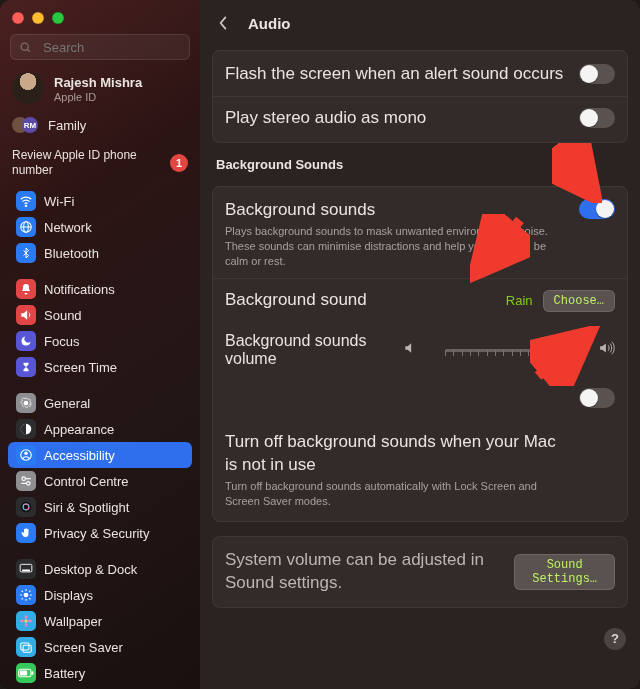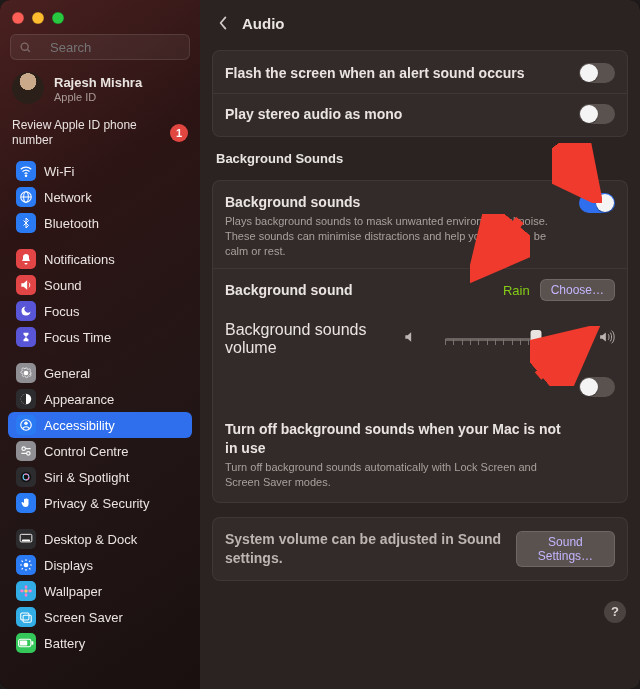--- a/index.html
+++ b/index.html
@@ -6,21 +6,21 @@
   html, body { width: 640px; height: 689px; overflow: hidden; background:#1e1a1a; }
   .window { width:640px; height:689px; display:flex; border-radius:10px; overflow:hidden; background:#2d2626; box-shadow: inset 0 0 0 1px #000; }
   
   .sidebar { width:200px; height:100%; background: linear-gradient(145deg,#4a2020 0%, #2c1414 30%, #241616 60%, #1a1010 100%); display:flex; flex-direction:column; padding: 6px 0 0 0; overflow:hidden; }
   .traffic { display:flex; gap:8px; padding: 6px 12px 10px 12px; }
   .tl-dot { width:12px; height:12px; border-radius:50%; }
   .tl-red { background:#ff5f57; box-shadow: inset 0 0 0 .5px rgba(0,0,0,.35);}
   .tl-yellow { background:#febc2e; box-shadow: inset 0 0 0 .5px rgba(0,0,0,.35);}
   .tl-green { background:#28c840; box-shadow: inset 0 0 0 .5px rgba(0,0,0,.35);}
   .search-wrap { padding: 0 10px 8px 10px; }
-  .search { display:flex; align-items:center; gap:18px; background: rgba(255,255,255,.06); border:1px solid rgba(255,255,255,.1); border-radius:6px; padding:4px 8px; color:#9d9592; font-size:13px; height:26px;}
+  .search { display:flex; align-items:center; gap:11px; background: rgba(255,255,255,.06); border:1px solid rgba(255,255,255,.1); border-radius:6px; padding:4px 8px; color:#9d9592; font-size:13px; height:26px;}
   .search svg { opacity:.6; flex:0 0 auto;}
   .search input { background:transparent; border:none; outline:none; color:#d6cfcc; font-size:13px; width:100%;}
   .account { display:flex; align-items:flex-end; gap:10px; padding:4px 12px 8px 12px; color:#eae4e1;}
   .avatar { width:32px; height:32px; border-radius:50%; background: radial-gradient(circle at 50% 30%, #caa98a 0 30%, #2b1f1a 31% 100%); flex:0 0 auto; }
   .account-lines { display:flex; flex-direction:column; line-height:1.15;}
   .account-name { font-size:13px; font-weight:600;}
   .account-sub  { font-size:11px; color:#a99c96;}
   .family-row { display:flex; align-items:center; gap:10px; padding:4px 12px 8px 12px;}
   .family-badge { width:26px; height:18px; position:relative;}
   .fam-a { width:16px; height:16px; border-radius:50%; background:#6e5140; position:absolute; left:0; top:1px;}
@@ -37,35 +37,35 @@
   .nav-icon svg { display:block; }
   .ic-blue { background:#2a7af3;}
   .ic-red  { background:#e24545;}
   .ic-indigo { background:#5856d6;}
   .ic-gray { background:#8e8e93;}
   .ic-black{ background:#2c2c2e;}
   .ic-teal { background:#32ade6;}
   .ic-green{ background:#34c759;}
   
   .content { flex:1; height:100%; background:#2a2321; color:#e9e4e1; display:flex; flex-direction:column; overflow:hidden;}
-  .titlebar { display:flex; align-items:center; gap:6px; padding:10px 14px 8px 10px; }
+  .titlebar { display:flex; align-items:center; gap:12px; padding:10px 14px 8px 10px; }
   .back-btn { width:26px; height:26px; display:flex; align-items:center; justify-content:center; border-radius:6px; color:#cfc7c3;}
   .title { font-size:15px; font-weight:700;}
   .panel-wrap { padding: 6px 12px 12px 12px; display:flex; flex-direction:column; gap:14px; position:relative;}
   .card { background:#332b29; border:1px solid rgba(255,255,255,.06); border-radius:8px; padding: 2px 0; }
   .row { display:flex; align-items:center; justify-content:space-between; padding:10px 12px; gap:12px;}
   .row + .row { border-top:1px solid rgba(255,255,255,.06);}
-  .row .label { font-size:14px; color:#e9e4e1; line-height:1.35;font-weight:bold;}
+  .row .label { font-size:17px; color:#e9e4e1; line-height:1.35;}
   .sub { font-size:11px; color:#a7a09c; margin-top:2px; line-height:1.35; }
   .section-title { font-size:13px; font-weight:700; color:#e9e4e1; padding:0 4px;}
   .toggle { width:36px; height:20px; background:#5a524f; border-radius:20px; position:relative; flex:0 0 auto;}
   .toggle .knob { width:18px; height:18px; background:#f4f4f4; border-radius:50%; position:absolute; top:1px; left:1px; box-shadow:0 1px 1px rgba(0,0,0,.4);}
   .toggle.on { background:#2f6fed;}
   .toggle.on .knob { left:17px;}
-  .btn { background:#5a524f; border:1px solid rgba(255,255,255,.12); border-radius:6px; color:#c4b5fd; font-size:12px; padding:3px 10px; cursor:default;}
+  .btn { background:#5a524f; border:1px solid rgba(255,255,255,.12); border-radius:6px; color:#bef264; font-size:12px; padding:3px 10px; cursor:default;font-family:Liberation Mono, monospace;}
   .value-pill { display:flex; align-items:center; gap:10px;}
   .value-right { font-size:13px; color:#84cc16;}
   .slider-row { display:flex; align-items:center; gap:28px; padding:10px 12px;}
   .slider-row .label { flex: 0 0 150px;}
   .slider { flex:1; position:relative; height:20px; display:flex; align-items:center;}
   .track { position:absolute; left:0; right:0; height:3px; background:#6a625f; border-radius:2px;}
   .ticks { position:absolute; left:0; right:0; top:4px; height:12px; display:flex; justify-content:space-between;}
   .ticks span { width:1px; height:6px; background:#7a726f; margin-top:6px;}
   .thumb { position:absolute; width:11px; height:18px; background:#e9e4e1; border-radius:3px; box-shadow:0 1px 2px rgba(0,0,0,.5); transform:translateX(-50%);}
   .vol-icon { color:#bdb5b1; }
@@ -97,20 +97,27 @@
     </div>
 
     <div class="account">
       <div class="avatar"></div>
       <div class="account-lines">
         <span class="account-name">Rajesh Mishra</span>
         <span class="account-sub">Apple ID</span>
       </div>
     </div>
 
+    <div class="family-row">
+      <div class="family-badge">
+        <div class="fam-a"></div>
+        <div class="fam-b">RM</div>
+      </div>
+      <span class="family-label">Family</span>
+    </div>
 
     <div class="review-row">
       <div class="review-text">Review Apple ID phone number</div>
       <div class="badge">1</div>
     </div>
 
     <ul class="nav" id="nav">
         <li class="nav-item">
           <span class="nav-icon ic-blue">
             <svg width="14" height="14" viewBox="0 0 24 24" fill="none" stroke="#fff" stroke-width="2">
@@ -165,21 +172,21 @@
             </svg>
           </span>
           <span>Focus</span>
         </li>
         <li class="nav-item">
           <span class="nav-icon ic-indigo">
             <svg width="10" height="14" viewBox="0 0 24 24" fill="#fff">
               <path d="M6 2h12v4l-6 6 6 6v4H6v-4l6-6-6-6z"></path>
             </svg>
           </span>
-          <span>Focus Time</span>
+          <span>Screen Time</span>
         </li>
         <li class="group-gap"></li>
         <li class="nav-item">
           <span class="nav-icon ic-gray">
             <svg width="14" height="14" viewBox="0 0 24 24" fill="#fff">
               <path d="M12 8a4 4 0 100 8 4 4 0 000-8z"></path>
               <path d="M19.4 13a1 1 0 00.2 1.1l.1.1a2 2 0 11-2.8 2.8l-.1-.1a1 1 0 00-1.1-.2 1 1 0 00-.6.9V18a2 2 0 11-4 0v-.1a1 1 0 00-.6-.9 1 1 0 00-1.1.2l-.1.1a2 2 0 11-2.8-2.8l.1-.1a1 1 0 00.2-1.1 1 1 0 00-.9-.6H5a2 2 0 110-4h.1a1 1 0 00.9-.6 1 1 0 00-.2-1.1l-.1-.1a2 2 0 112.8-2.8l.1.1a1 1 0 001.1.2 1 1 0 00.6-.9V5a2 2 0 114 0v.1a1 1 0 00.6.9 1 1 0 001.1-.2l.1-.1a2 2 0 112.8 2.8l-.1.1a1 1 0 00-.2 1.1 1 1 0 00.9.6H19a2 2 0 110 4h-.1a1 1 0 00-.9.6z" fill="none" stroke="#fff" stroke-width="1"></path>
             </svg>
           </span>
           <span>General</span>

